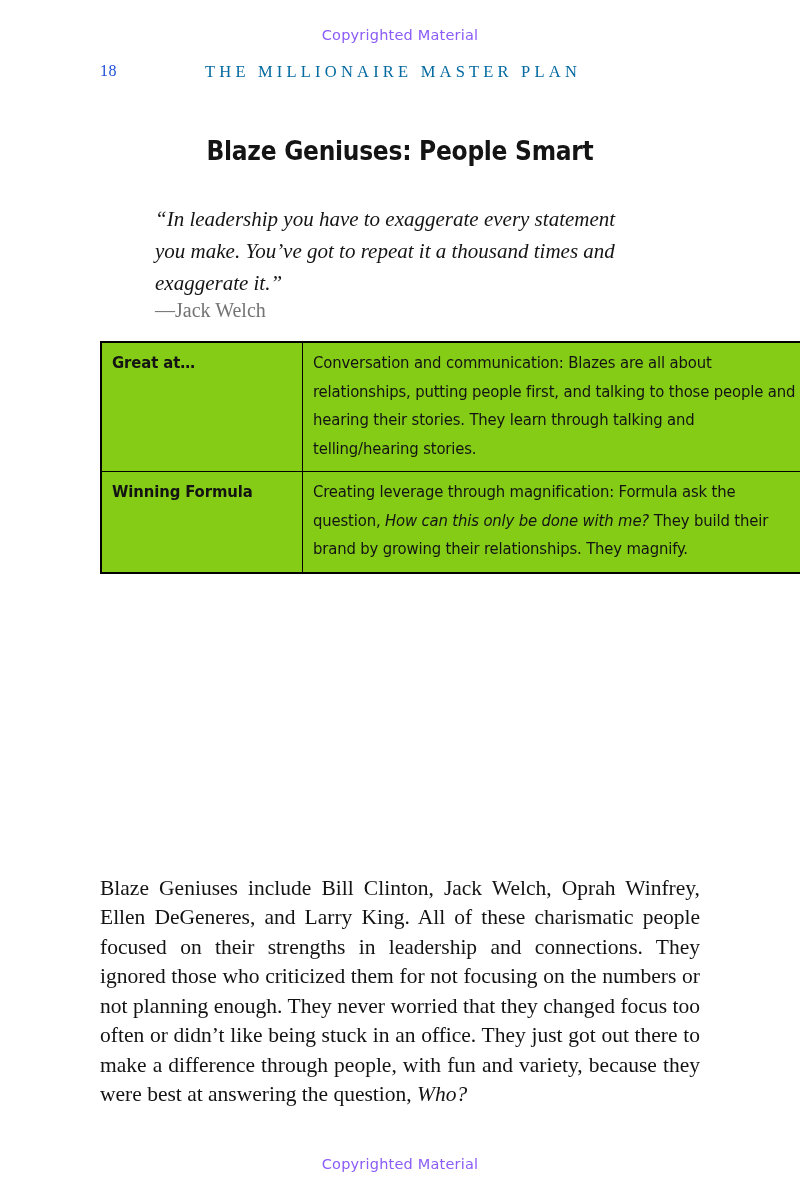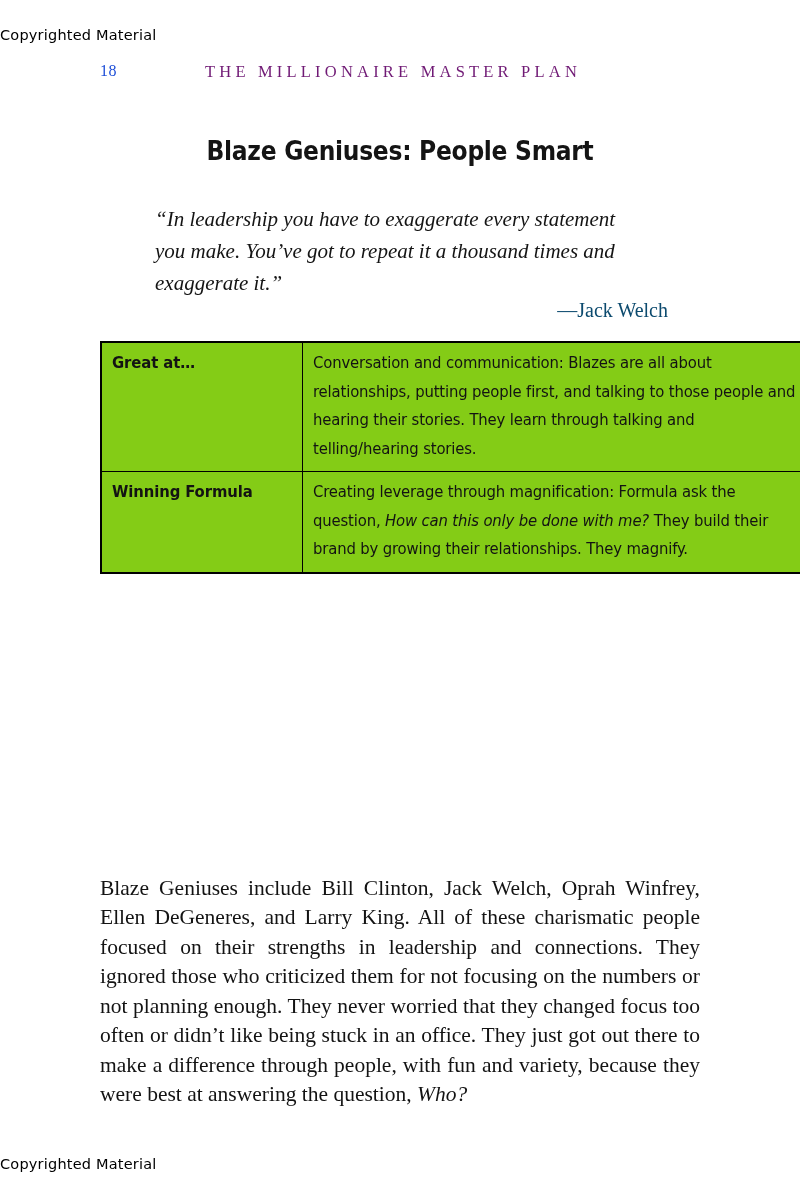--- a/index.html
+++ b/index.html
@@ -21,24 +21,25 @@
     inset: 0;
     width: 800px;
     height: 1200px;
   }
 
   
   .watermark {
     position: absolute;
     left: 0;
     width: 800px;
+    text-align: center;
     font-family: "DejaVu Sans", "Liberation Sans", sans-serif;
     font-size: 14.5px;
     letter-spacing: 0.2px;
-    color: #000000;
+    color: #8b5cf6;
     user-select: none;
   }
   .watermark-top { top: 27px; }
   .watermark-bottom { top: 1156px; }
 
   
   .running-head-row {
     position: absolute;
     top: 62px;
     left: 100px;
@@ -54,21 +55,21 @@
     color: #1d4ed8;
     letter-spacing: 0.5px;
   }
   .running-title {
     position: absolute;
     left: 105px;
     top: 0;
     font-family: "Liberation Serif", "DejaVu Serif", serif;
     font-size: 16.5px;
     letter-spacing: 4.2px;
-    color: #701a75;
+    color: #0369a1;
     white-space: nowrap;
   }
 
   
   .section-title {
     position: absolute;
     top: 136px;
     left: 0;
     width: 800px;
     text-align: center;
@@ -92,25 +93,25 @@
     font-style: italic;
     font-size: 21px;
     line-height: 32px;
     color: #141414;
   }
   .epigraph-attrib {
     position: absolute;
     top: 96px;
     left: 0;
     width: 513px;
-    text-align: right;
+    text-align: left;
     font-family: "Liberation Serif", "DejaVu Serif", serif;
     font-style: normal;
     font-size: 20px;
-    color: #0c4a6e;
+    color: #737373;
   }
 
   
   .trait-table {
     position: absolute;
     top: 341px;
     left: 100px;
     width: 711px;
     border-collapse: collapse;
     border: 2.2px solid #000;

